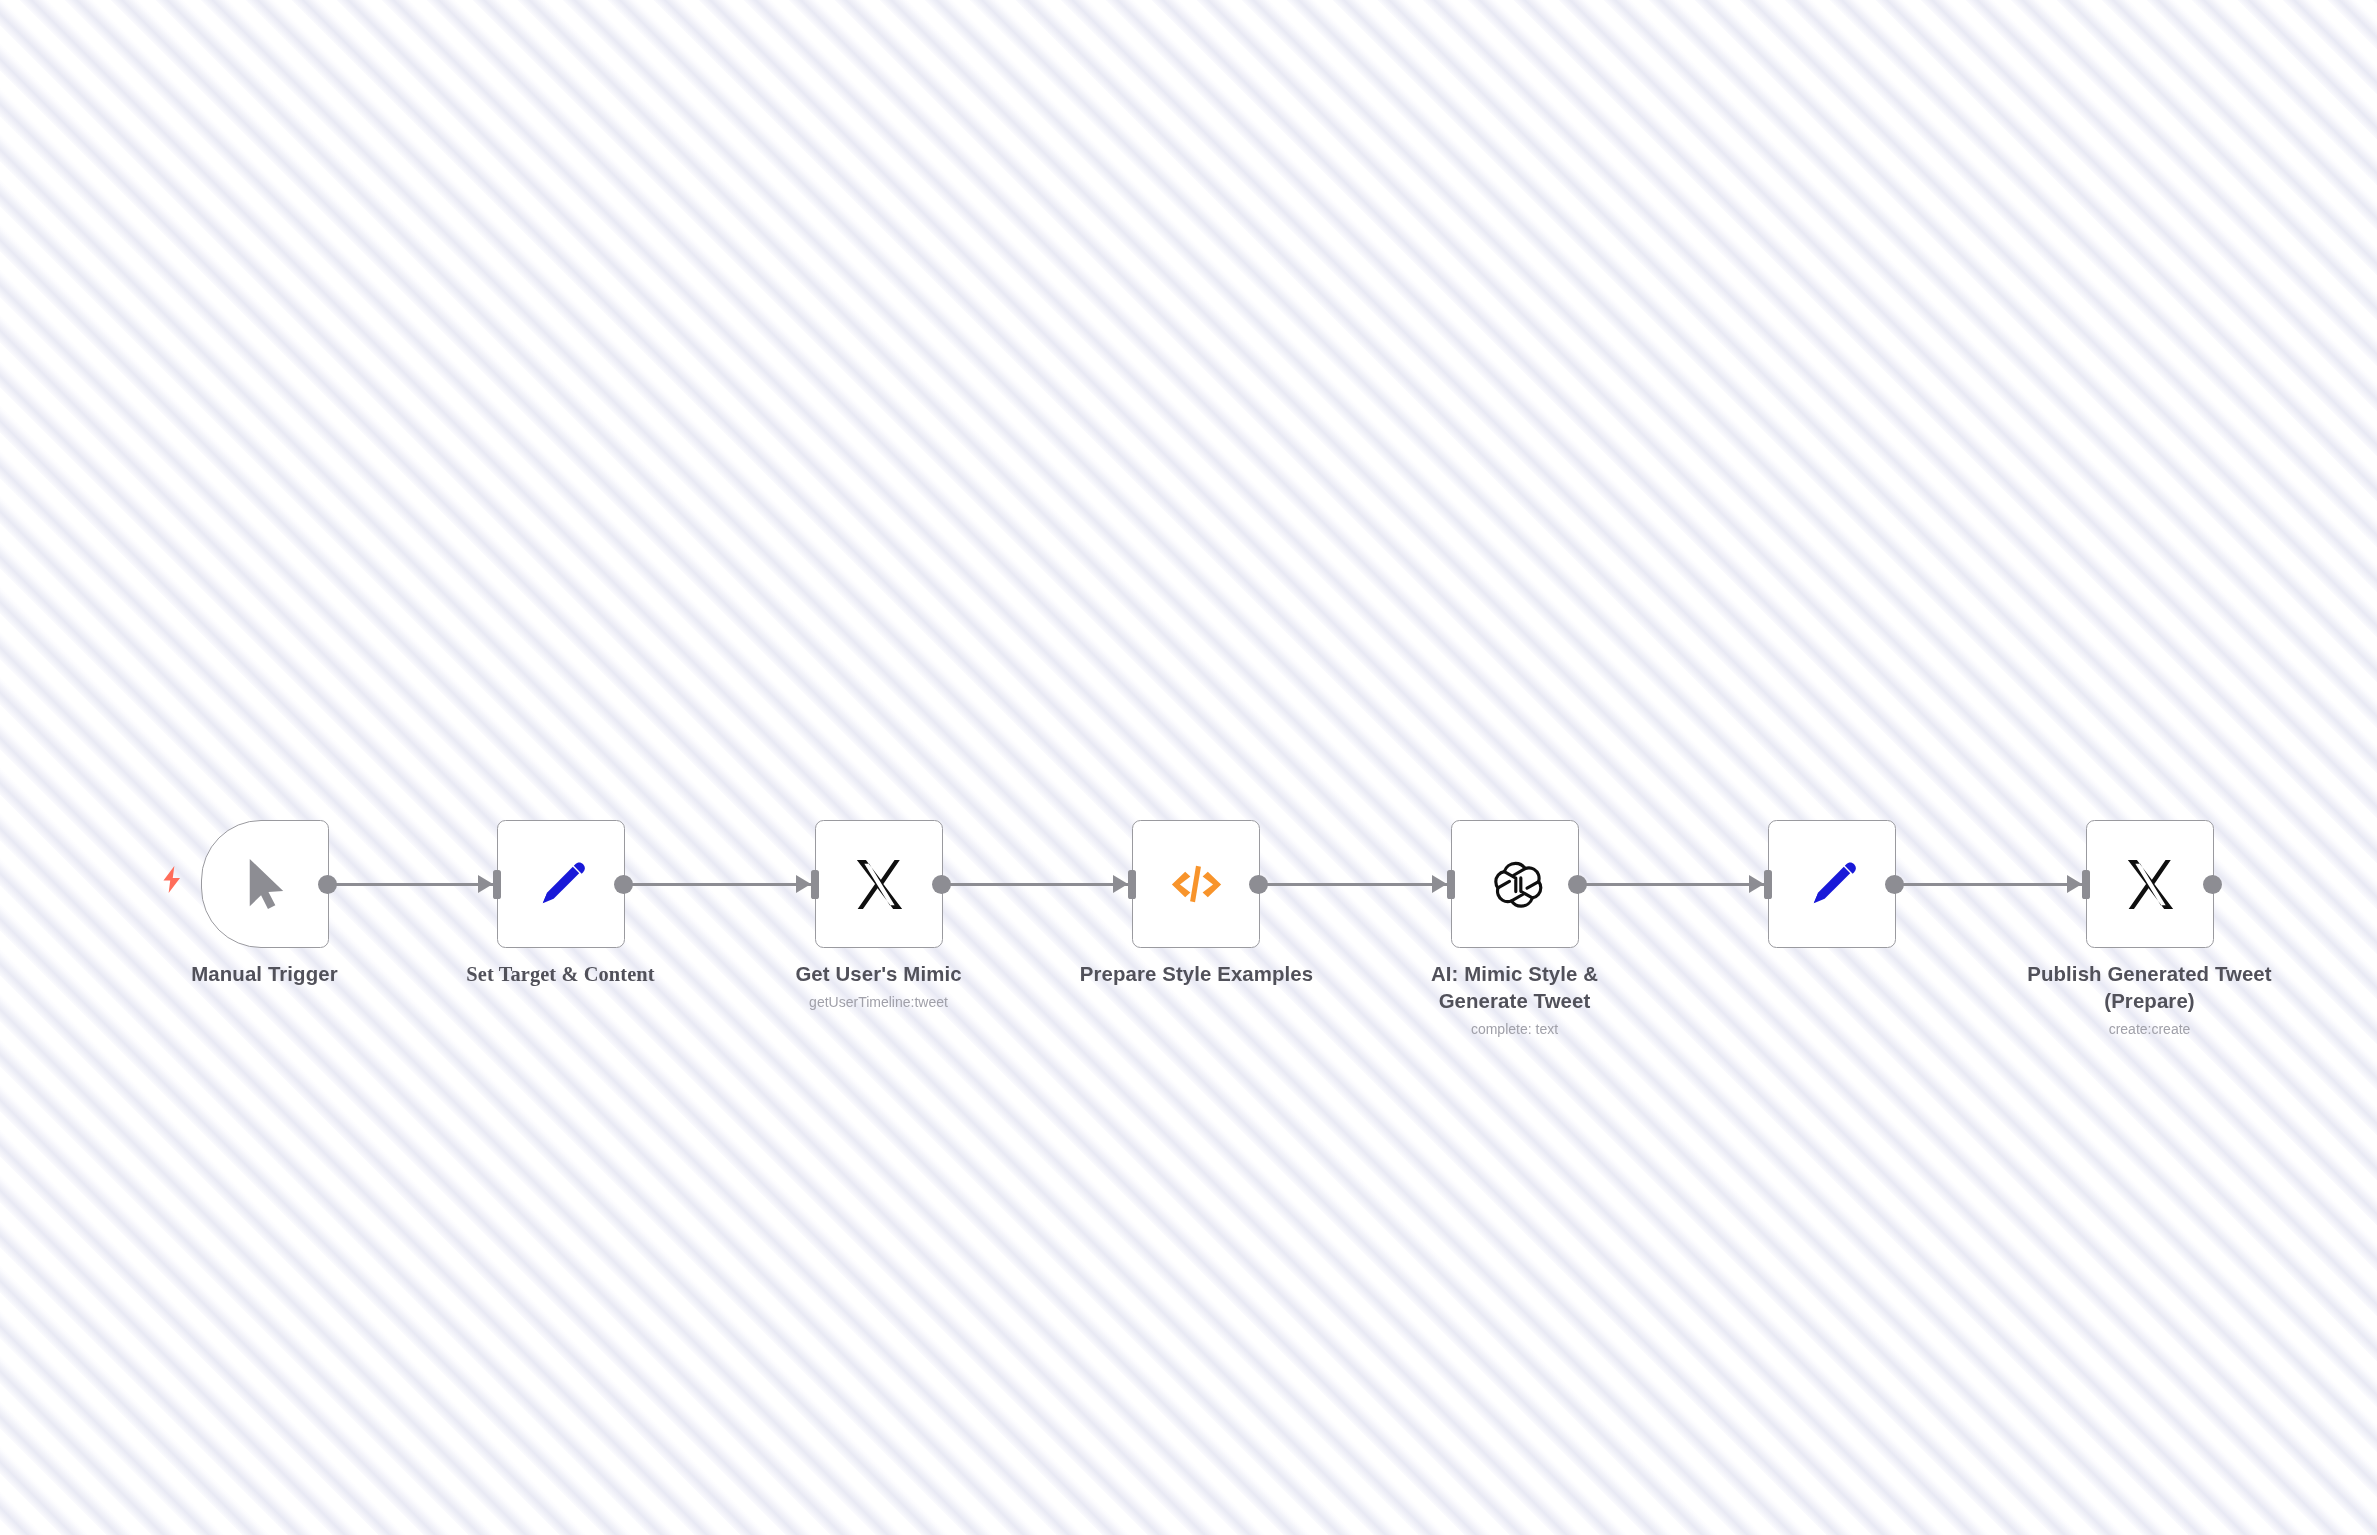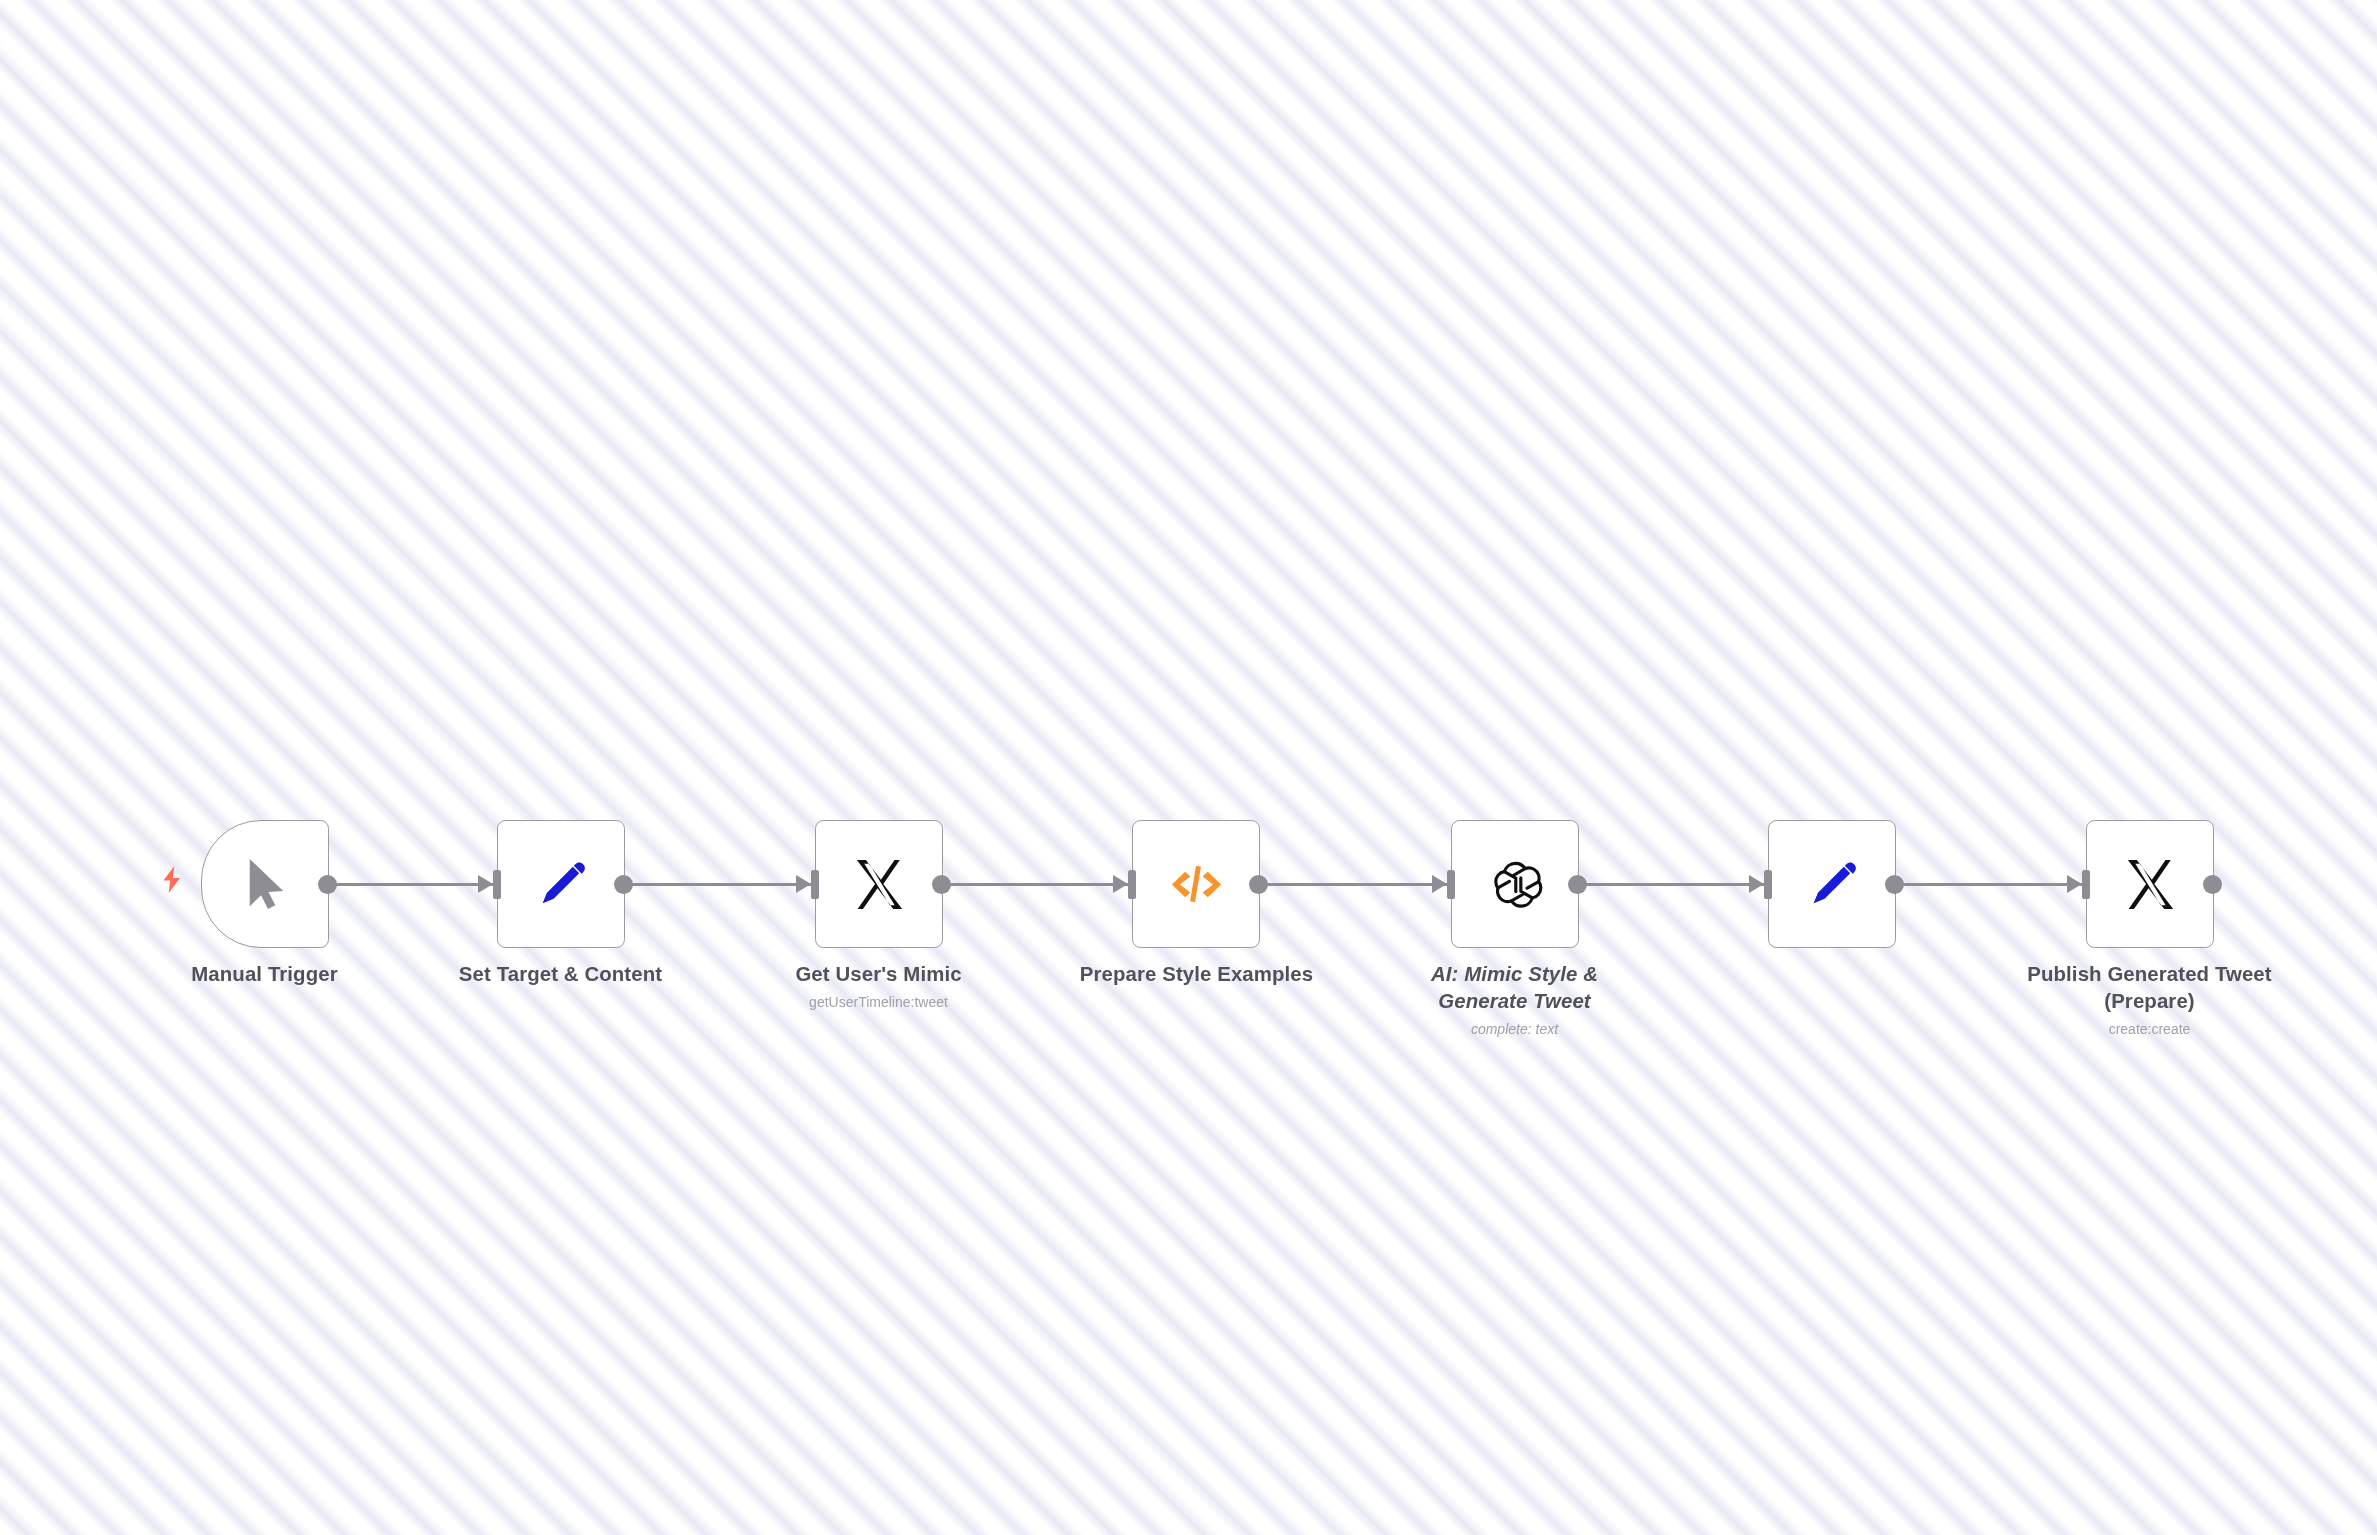--- a/index.html
+++ b/index.html
@@ -171,21 +171,21 @@
         <div class="node-icon">
           <svg viewBox="0 0 64 64" width="63" height="63">
     <path d="M13 51 L17.5 40 L43.5 14 L50 20.5 L24 46.5 Z" fill="#1919d8"></path>
     <path d="M46 11.5 C48.4 9.1 51.6 9.1 54 11.5 C56.4 13.9 56.4 17.1 54 19.5 L52.5 21 L44.5 13 Z" fill="#1919d8"></path>
     <path d="M13 51 L17.5 40 L21.5 44 Z" fill="#1919d8"></path>
   </svg>
         </div>
         <div class="port-in"></div>
         <div class="port-out"></div>
       </div>
-      <div class="node-label" style="left: 400px;">
+      <div class="node-label" style="left: 400px; font-family: Liberation Serif, serif;">
         <div class="node-title">Set Target &amp; Content</div>
       </div>
       <div class="node" style="left: 799px; top: 793px;">
         <div class="node-icon">
           <svg viewBox="0 0 64 64" width="63" height="63">
     <path d="M9 7 L27.5 31.6 L9.8 57 L15.2 57 L30 35.9 L45.9 57 L55 57 L35.9 31.5 L52.6 7 L47.3 7 L33.4 27.3 L18.2 7 Z
              M16.6 11 L21.6 11 L47.4 53 L42.4 53 Z" fill="#0f0f0f"></path>
   </svg>
         </div>
         <div class="port-in"></div>
@@ -214,21 +214,21 @@
           <svg viewBox="0 0 64 64" width="63" height="63">
     <g fill="none" stroke="#0f0f0f" stroke-width="3.2" stroke-linejoin="round" stroke-linecap="round">
       <path d="M32 10.5 C26.6 10.5 22.1 14 20.6 18.9 C15.7 19.7 12 24 12 29.1 C12 31.5 12.8 33.7 14.2 35.5 C12.8 40.2 14.6 45.5 18.9 48 C21.8 49.7 25.2 49.8 28 48.6 C30 51.9 33.6 54 37.7 54 C43.1 54 47.6 50.5 49.1 45.6 C54 44.8 57.7 40.5 57.7 35.4 C57.7 33 56.9 30.8 55.5 29 C56.9 24.3 55.1 19 50.8 16.5 C47.9 14.8 44.5 14.7 41.7 15.9 C39.7 12.6 36.1 10.5 32 10.5 Z"></path>
       <path d="M41.7 15.9 L30.1 22.6 M20.6 18.9 L32.3 25.6 L32.3 39.2 M14.2 35.5 L25.8 28.8 M28 48.6 L39.7 41.9 M49.1 45.6 L37.4 38.9 L37.4 25.3 M55.5 29 L43.8 35.7"></path>
     </g>
   </svg>
         </div>
         <div class="port-in"></div>
         <div class="port-out"></div>
       </div>
-      <div class="node-label" style="left: 1354px; font-style: italic;">
+      <div class="node-label" style="left: 1354px;">
         <div class="node-title">AI: Mimic Style &amp;
 Generate Tweet</div>
         <div class="node-subtitle">complete: text</div>
       </div>
       <div class="node" style="left: 1752px; top: 793px;">
         <div class="node-icon">
           <svg viewBox="0 0 64 64" width="63" height="63">
     <path d="M13 51 L17.5 40 L43.5 14 L50 20.5 L24 46.5 Z" fill="#1919d8"></path>
     <path d="M46 11.5 C48.4 9.1 51.6 9.1 54 11.5 C56.4 13.9 56.4 17.1 54 19.5 L52.5 21 L44.5 13 Z" fill="#1919d8"></path>
     <path d="M13 51 L17.5 40 L21.5 44 Z" fill="#1919d8"></path>

